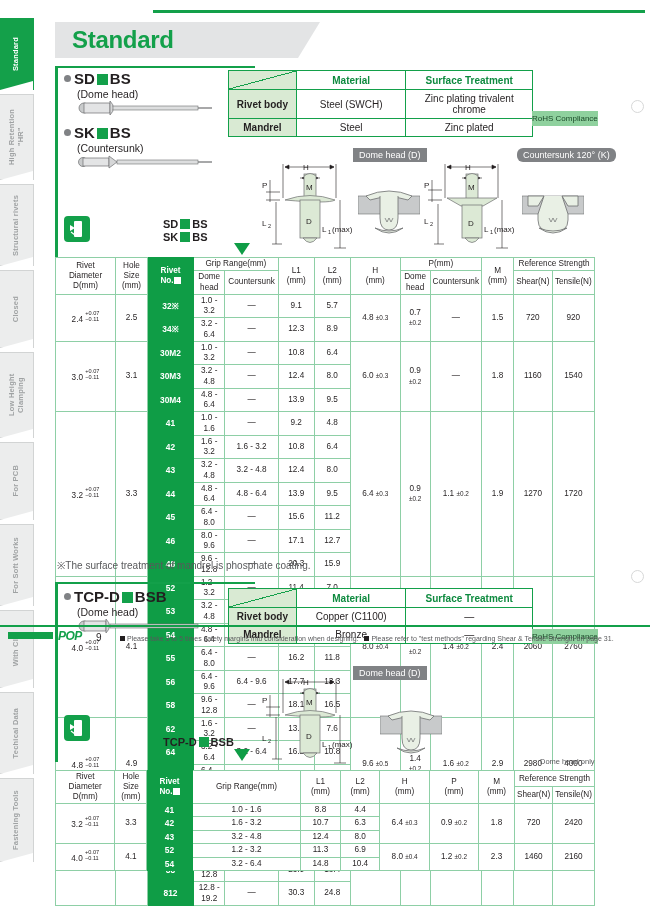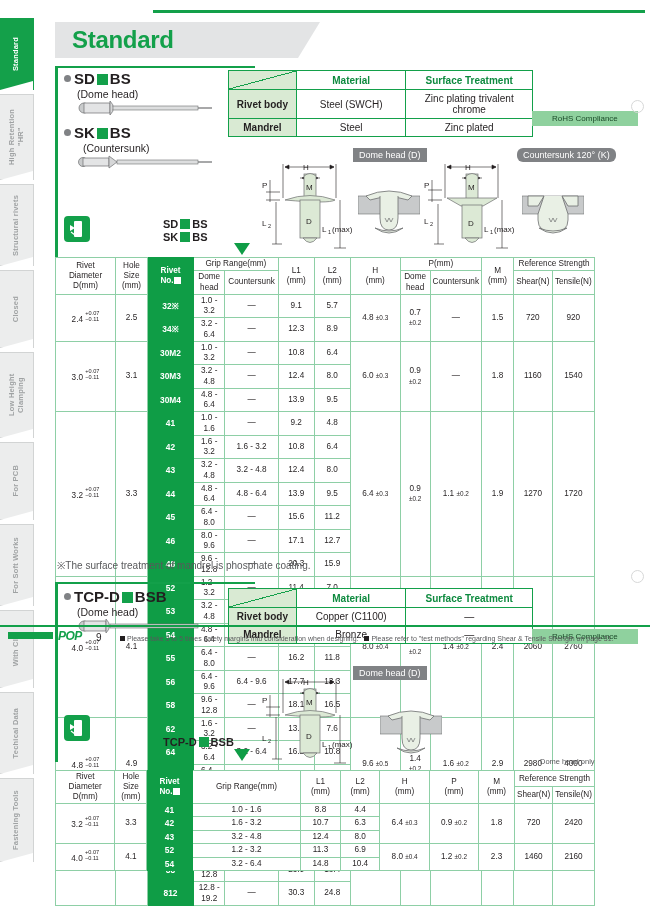--- a/index.html
+++ b/index.html
@@ -69,21 +69,21 @@
   table.mat th { color:#0e8a3f; font-weight:bold; }
   table.mat td.rowhdr, table.mat th.corner { background:#d9ead3; font-weight:bold; }
   table.mat th.corner { position:relative; }
   table.mat th.corner .slash {
     position:absolute; left:0; top:0; width:100%; height:100%;
     background: linear-gradient(to bottom right, transparent 0%, transparent 48.6%, #13a04a 48.6%, #13a04a 51.4%, transparent 51.4%, transparent 100%);
   }
 
   .rohs {
     position:absolute; background:#8fd19e; color:#1a4a28;
-    font-size:8px; padding:3px 20px; white-space:nowrap;
+    font-size:8px; padding:3px 0; white-space:nowrap;
   }
 
   
   .headlbl {
     position:absolute; background:#808285; color:#fff;
     font-size:9px; padding:2px 6px; white-space:nowrap;
   }
 
   
   table.spec { position:absolute; border-collapse:collapse; background:#fff; }
@@ -189,21 +189,21 @@
     <ellipse cx="8" cy="8" rx="5" ry="5" fill="#c9cbcc" stroke="#6d6e70" stroke-width="0.7"></ellipse>
     <rect x="8" y="3" width="26" height="10" fill="#e3e4e5" stroke="#6d6e70" stroke-width="0.7"></rect>
     <path d="M34 1 Q41 8 34 15 Z" fill="#d6d7d8" stroke="#6d6e70" stroke-width="0.7"></path>
     <rect x="37" y="6" width="85" height="4" fill="#dddedf" stroke="#6d6e70" stroke-width="0.6"></rect>
     <line x1="122" y1="8" x2="136" y2="8" stroke="#6d6e70" stroke-width="1.2"></line>
   </svg>
 
   <div class="prodname" style="left:64px; top:124px;">
     <span class="dot"></span><span>SK</span><span class="gsq"></span><span>BS</span>
   </div>
-  <div class="prodsub" style="left:83px; top:142px;">(Countersunk)</div>
+  <div class="prodsub" style="left:77px; top:142px;">(Countersunk)</div>
 
   <svg class="rivetpic" style="left:76px; top:154px;" width="140" height="16" viewBox="0 0 140 16">
     <ellipse cx="7" cy="8" rx="4.5" ry="4.5" fill="#c9cbcc" stroke="#6d6e70" stroke-width="0.7"></ellipse>
     <rect x="7" y="4" width="26" height="8" fill="#e3e4e5" stroke="#6d6e70" stroke-width="0.7"></rect>
     <path d="M33 2 L41 8 L33 14 Z" fill="#d6d7d8" stroke="#6d6e70" stroke-width="0.7"></path>
     <rect x="41" y="6" width="81" height="4" fill="#dddedf" stroke="#6d6e70" stroke-width="0.6"></rect>
     <line x1="122" y1="8" x2="136" y2="8" stroke="#6d6e70" stroke-width="1.2"></line>
   </svg>
 
   <table class="mat" style="left:228px; top:70px; width:305px;">

